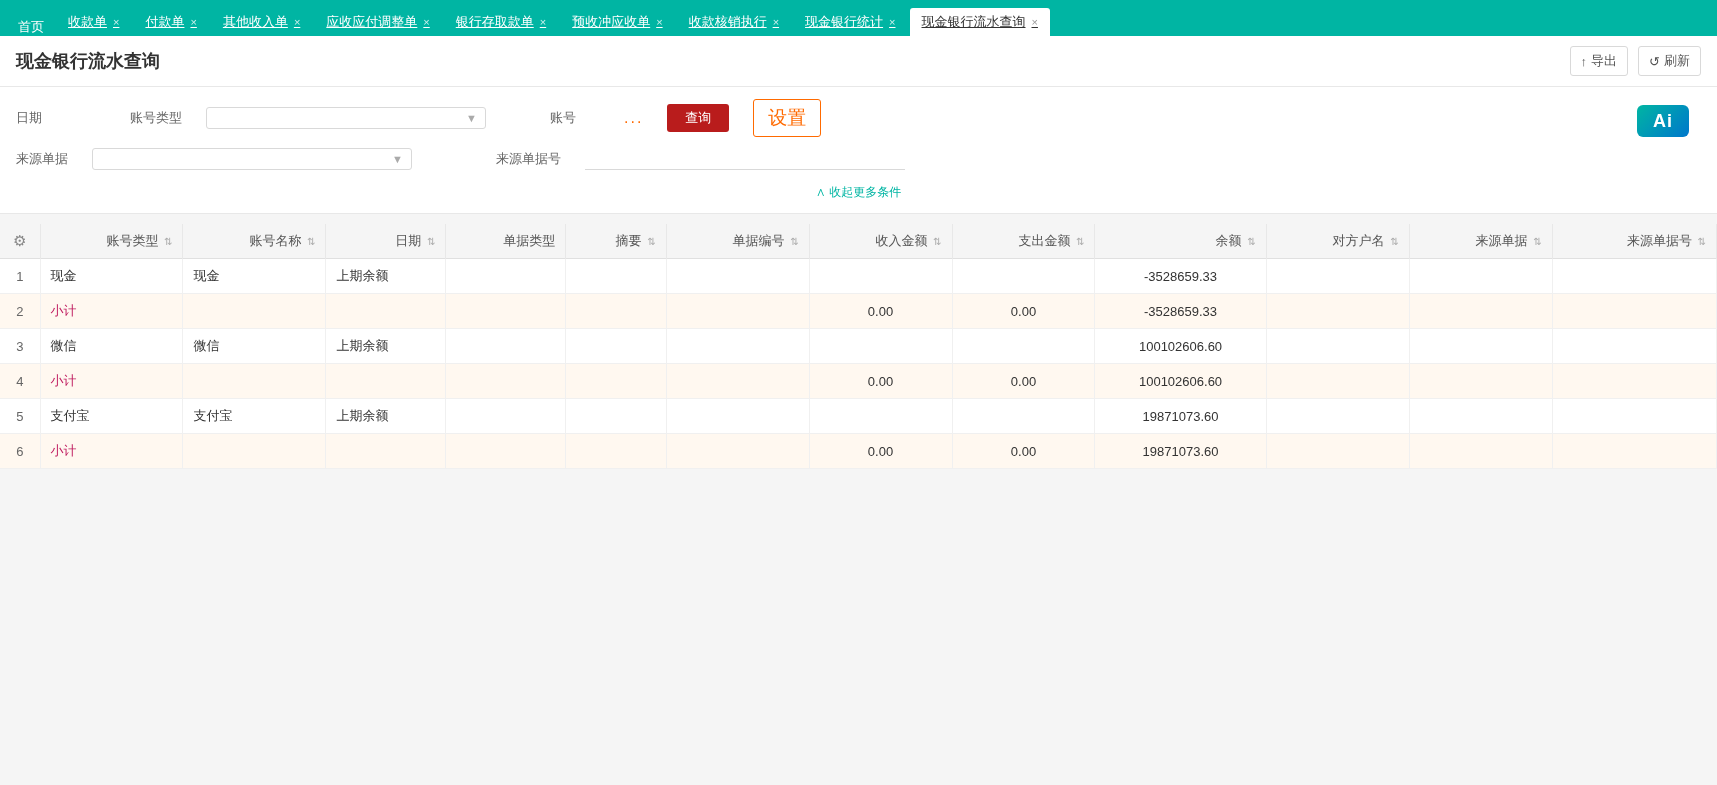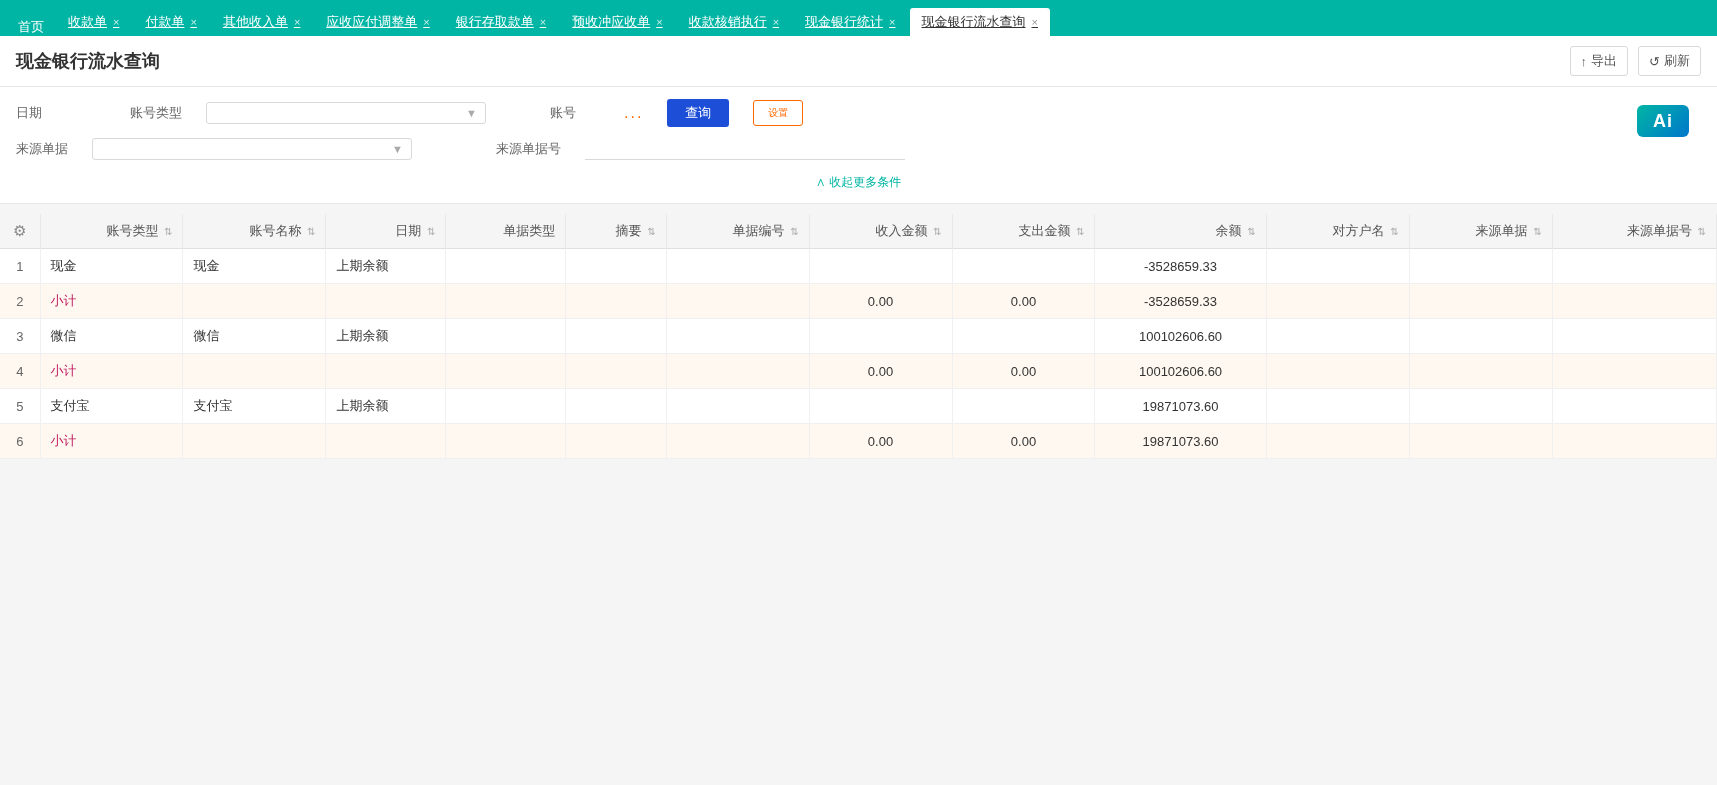--- a/index.html
+++ b/index.html
@@ -67,36 +67,36 @@
       gap: 4px;
       padding: 5px 10px;
       border: 1px solid #d9d9d9;
       background: #fff;
       border-radius: 3px;
       cursor: pointer;
       font-size: 13px;
       color: #555;
     }
     .btn-query {
-      background: #1d4ed8;
+      background: #b91c1c;
       color: #fff;
       border: none;
       padding: 5px 18px;
       border-radius: 3px;
       cursor: pointer;
       font-size: 13px;
     }
     .btn-settings {
       background: #fff;
       color: #ff6a00;
       border: 1px solid #ff6a00;
       padding: 5px 14px;
       border-radius: 3px;
       cursor: pointer;
-      font-size: 10px;
+      font-size: 19px;
     }
 
     
     .filter-area {
       background: #fff;
       padding: 12px 16px;
       border-bottom: 1px solid #e8e8e8;
     }
     .filter-row {
       display: flex;

